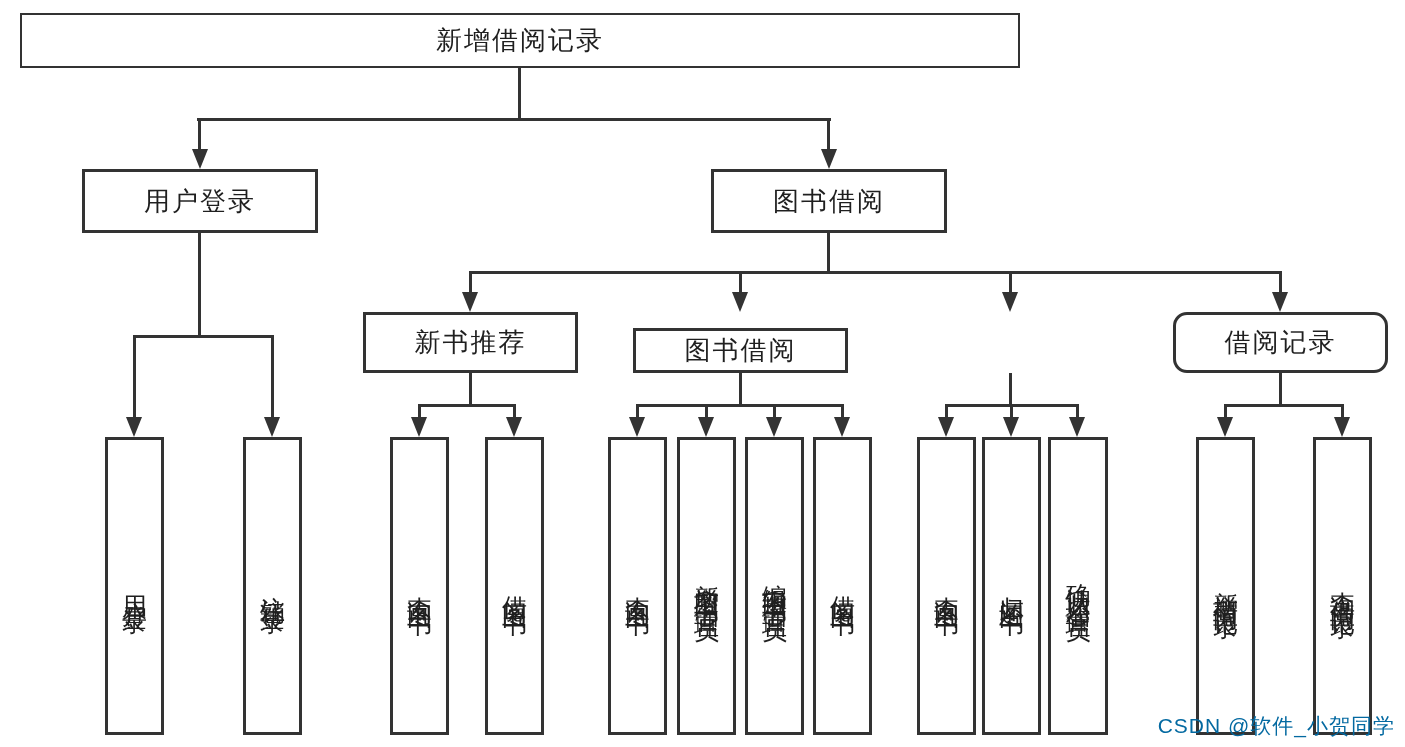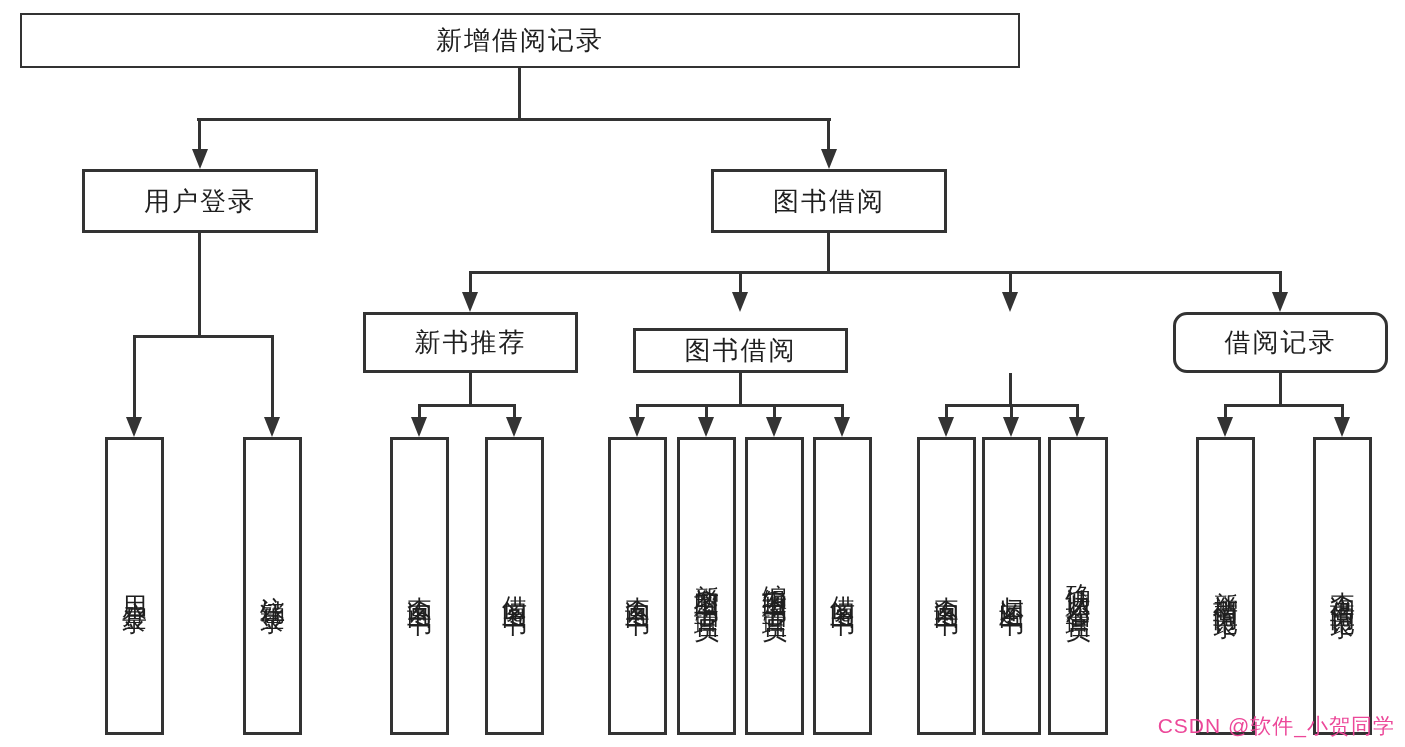--- a/index.html
+++ b/index.html
@@ -19,21 +19,21 @@
     font-size:25px;letter-spacing:5px;line-height:1;
   }
   .line{position:absolute;background:#333333;z-index:1;}
   .arrow{
     position:absolute;width:0;height:0;z-index:1;
     border-left:8px solid transparent;border-right:8px solid transparent;
     border-top:20px solid #333333;
   }
   .watermark{
     position:absolute;right:10px;top:712px;z-index:3;
-    font-size:21px;letter-spacing:1px;color:#ec4899;white-space:nowrap;
+    font-size:21px;letter-spacing:1px;color:#0369a1;white-space:nowrap;
   }
 </style>
 </head>
 <body>
 
 <div class="canvas">
 
   <div class="box hbox root-box" style="left:20px;top:13px;width:1000px;height:55px;">
     <span>新增借阅记录</span>
   </div>

